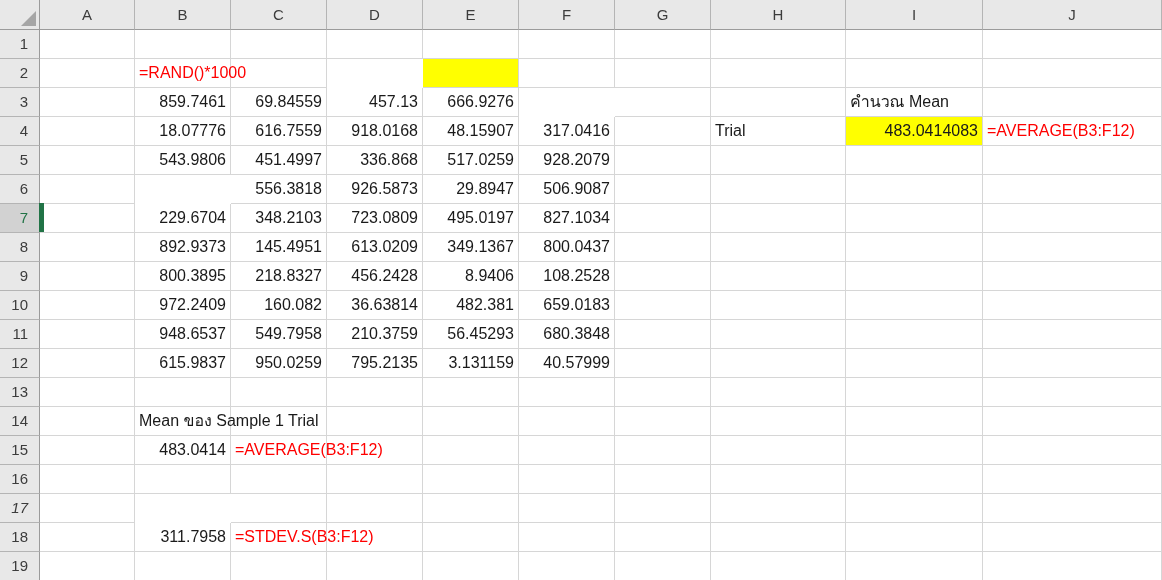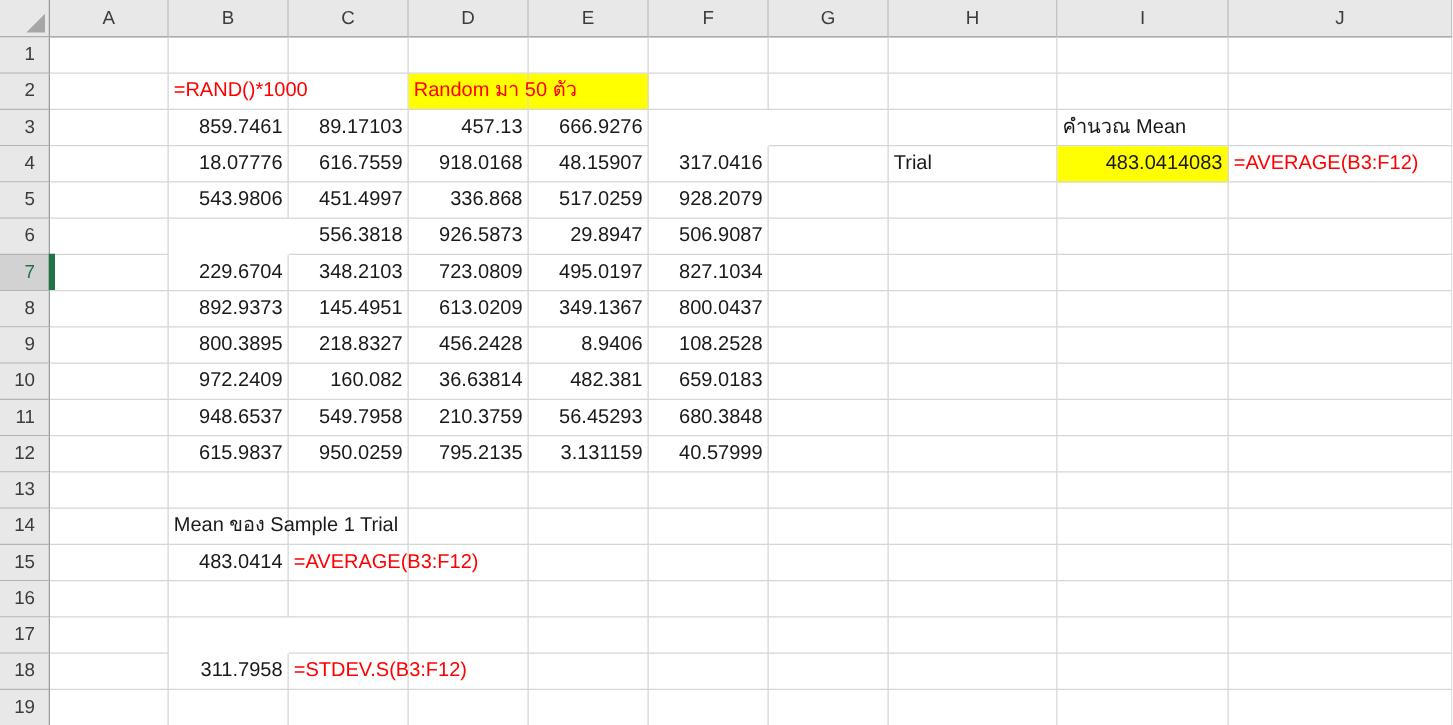--- a/index.html
+++ b/index.html
@@ -77,46 +77,45 @@
     <div class="cell hdr rowhdr sel" style="grid-area: 8 / 1;">7</div>
     <div class="cell hdr rowhdr" style="grid-area: 9 / 1;">8</div>
     <div class="cell hdr rowhdr" style="grid-area: 10 / 1;">9</div>
     <div class="cell hdr rowhdr" style="grid-area: 11 / 1;">10</div>
     <div class="cell hdr rowhdr" style="grid-area: 12 / 1;">11</div>
     <div class="cell hdr rowhdr" style="grid-area: 13 / 1;">12</div>
     <div class="cell hdr rowhdr" style="grid-area: 14 / 1;">13</div>
     <div class="cell hdr rowhdr" style="grid-area: 15 / 1;">14</div>
     <div class="cell hdr rowhdr" style="grid-area: 16 / 1;">15</div>
     <div class="cell hdr rowhdr" style="grid-area: 17 / 1;">16</div>
-    <div class="cell hdr rowhdr" style="grid-area: 18 / 1;">17</div>
+    <div class="cell hdr rowhdr" style="grid-area: 18 / 1; font-style: italic;">17</div>
     <div class="cell hdr rowhdr" style="grid-area: 19 / 1;">18</div>
     <div class="cell hdr rowhdr" style="grid-area: 20 / 1;">19</div>
     <div class="cell al" style="grid-area: 2 / 2;"></div>
     <div class="cell al" style="grid-area: 2 / 3;"></div>
     <div class="cell al" style="grid-area: 2 / 4;"></div>
     <div class="cell al" style="grid-area: 2 / 5;"></div>
     <div class="cell al" style="grid-area: 2 / 6;"></div>
     <div class="cell al" style="grid-area: 2 / 7;"></div>
     <div class="cell al" style="grid-area: 2 / 8;"></div>
     <div class="cell al" style="grid-area: 2 / 9;"></div>
     <div class="cell al" style="grid-area: 2 / 10;"></div>
     <div class="cell al" style="grid-area: 2 / 11;"></div>
     <div class="cell al" style="grid-area: 3 / 2;"></div>
     <div class="cell al" style="grid-area: 3 / 3;"><span class="t red">=RAND()*1000</span></div>
     <div class="cell al" style="grid-area: 3 / 4;"></div>
-    <div class="cell fill-yellow al" style="grid-area: 3 / 5;"><span class="t red">Random มา 50 ตัว</span></div>
     <div class="cell fill-yellow al" style="grid-area: 3 / 6;"></div>
     <div class="cell al" style="grid-area: 3 / 7;"></div>
     <div class="cell al" style="grid-area: 3 / 8;"></div>
     <div class="cell al" style="grid-area: 3 / 9;"></div>
     <div class="cell al" style="grid-area: 3 / 10;"></div>
     <div class="cell al" style="grid-area: 3 / 11;"></div>
     <div class="cell al" style="grid-area: 4 / 2;"></div>
     <div class="cell ar" style="grid-area: 4 / 3;"><span class="t">859.7461</span></div>
-    <div class="cell ar" style="grid-area: 4 / 4;"><span class="t">89.17103</span></div>
+    <div class="cell ar" style="grid-area: 4 / 4;"><span class="t">69.84559</span></div>
     <div class="cell ar" style="grid-area: 4 / 5;"><span class="t">457.13</span></div>
     <div class="cell ar" style="grid-area: 4 / 6;"><span class="t">666.9276</span></div>
     <div class="cell al" style="grid-area: 4 / 8;"></div>
     <div class="cell al" style="grid-area: 4 / 9;"></div>
     <div class="cell al" style="grid-area: 4 / 10;"><span class="t">คำนวณ Mean</span></div>
     <div class="cell al" style="grid-area: 4 / 11;"></div>
     <div class="cell al" style="grid-area: 5 / 2;"></div>
     <div class="cell ar" style="grid-area: 5 / 3;"><span class="t">18.07776</span></div>
     <div class="cell ar" style="grid-area: 5 / 4;"><span class="t">616.7559</span></div>
     <div class="cell ar" style="grid-area: 5 / 5;"><span class="t">918.0168</span></div>

